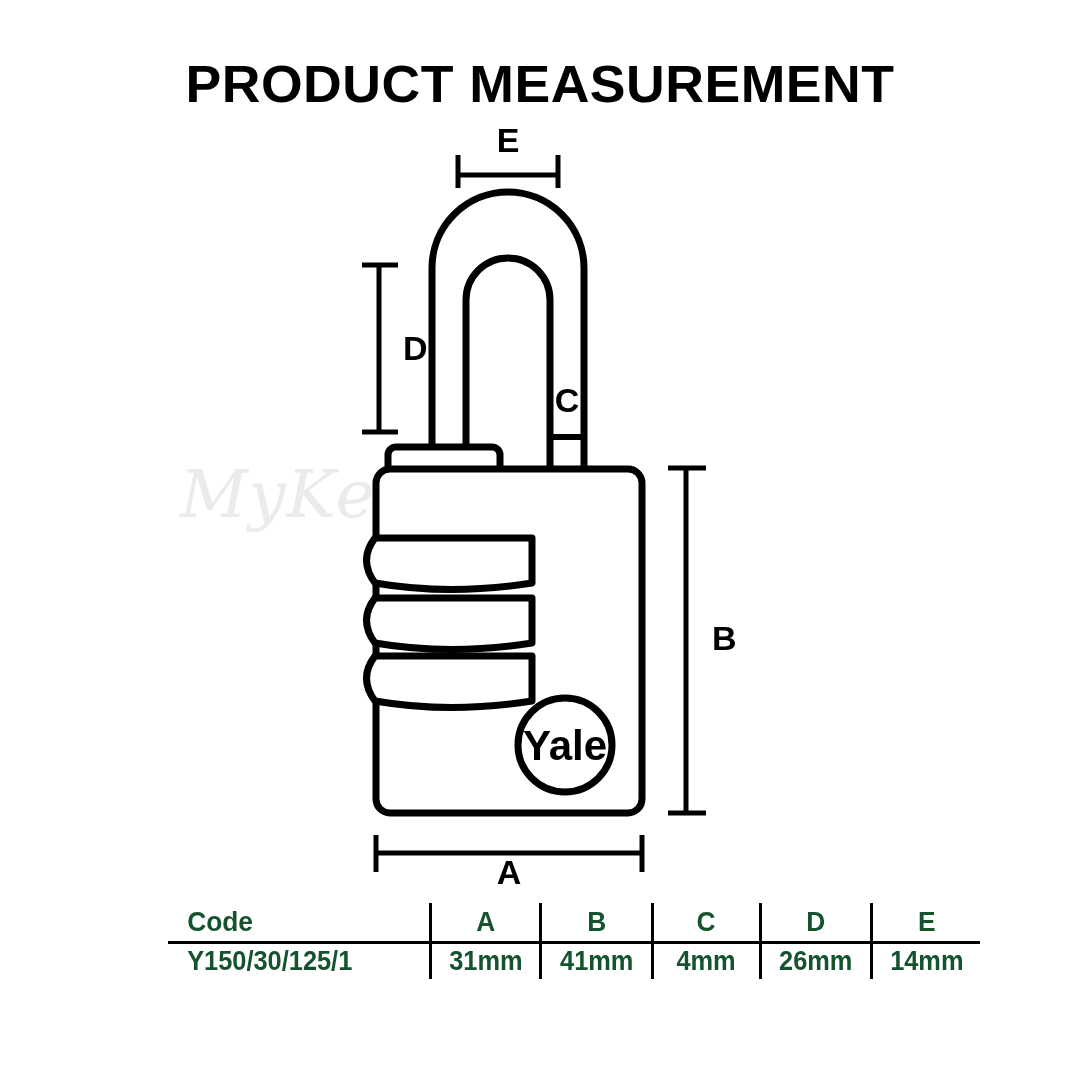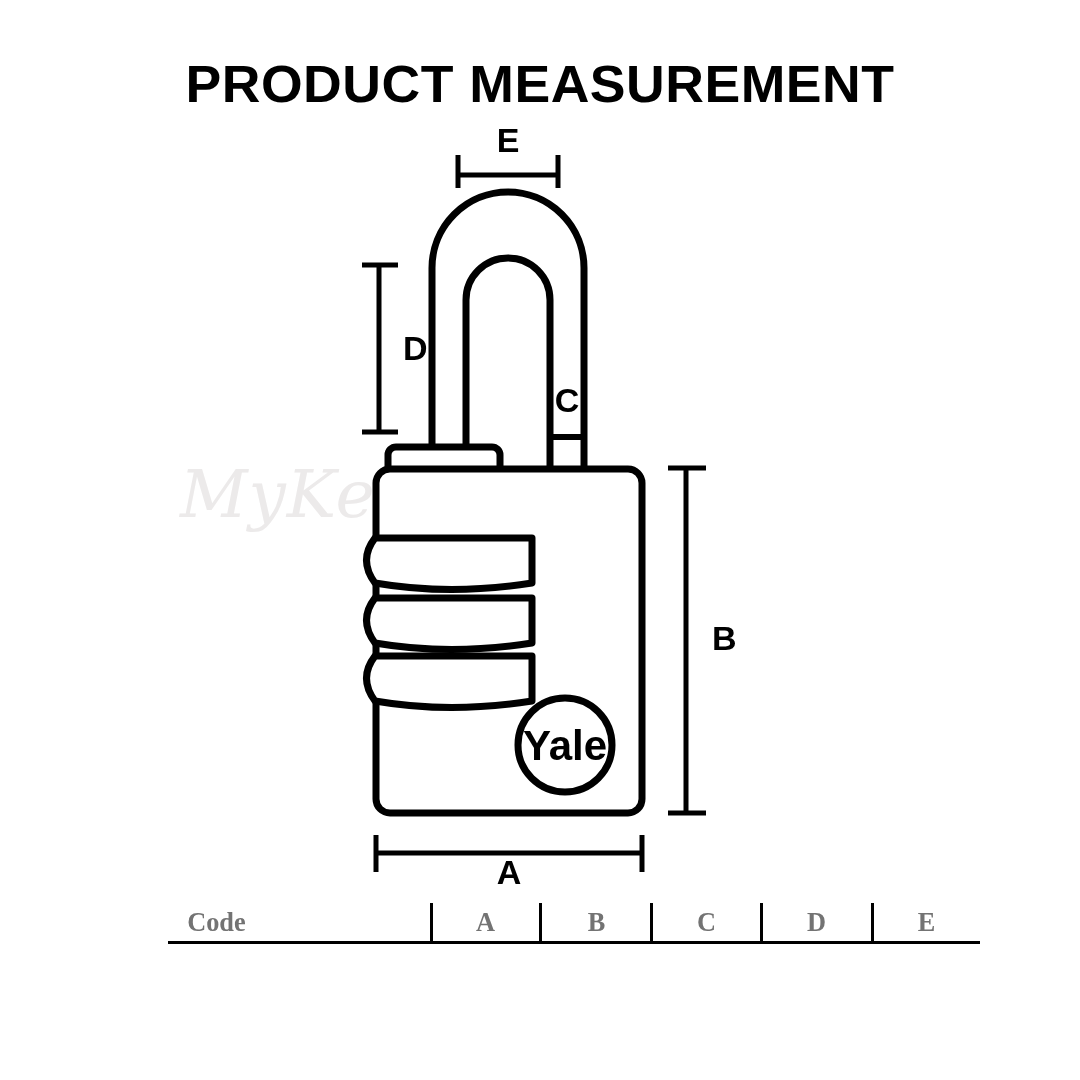--- a/index.html
+++ b/index.html
@@ -60,24 +60,24 @@
     pointer-events: none;
   }
 
   
   #spec-table {
     position: absolute;
     left: 168px;
     top: 903px;
     width: 812px;
     border-collapse: collapse;
-    font-family: Liberation Serif, serif;
+    font-family: Liberation Sans, sans-serif;
     font-weight: bold;
     font-size: 27px;
-    color: #737373;
+    color: #14532d;
   }
   #spec-table th,
   #spec-table td {
     padding: 3px 0 3px 0;
     text-align: center;
     line-height: 1.14;
     white-space: nowrap;
     transform: scaleX(0.94);
   }
   #spec-table .col-code {
@@ -178,14 +178,22 @@
     <tr>
       <th class="col-code" style="width:258px">Code</th>
       <th class="vsep" style="width:110px">A</th>
       <th class="vsep" style="width:112px">B</th>
       <th class="vsep" style="width:110px">C</th>
       <th class="vsep" style="width:112px">D</th>
       <th class="vsep" style="width:110px">E</th>
     </tr>
   </thead>
   <tbody>
+    <tr>
+      <td class="col-code">Y150/30/125/1</td>
+      <td class="vsep">31mm</td>
+      <td class="vsep">41mm</td>
+      <td class="vsep">4mm</td>
+      <td class="vsep">26mm</td>
+      <td class="vsep">14mm</td>
+    </tr>
   </tbody>
 </table>
 
 </body></html>

